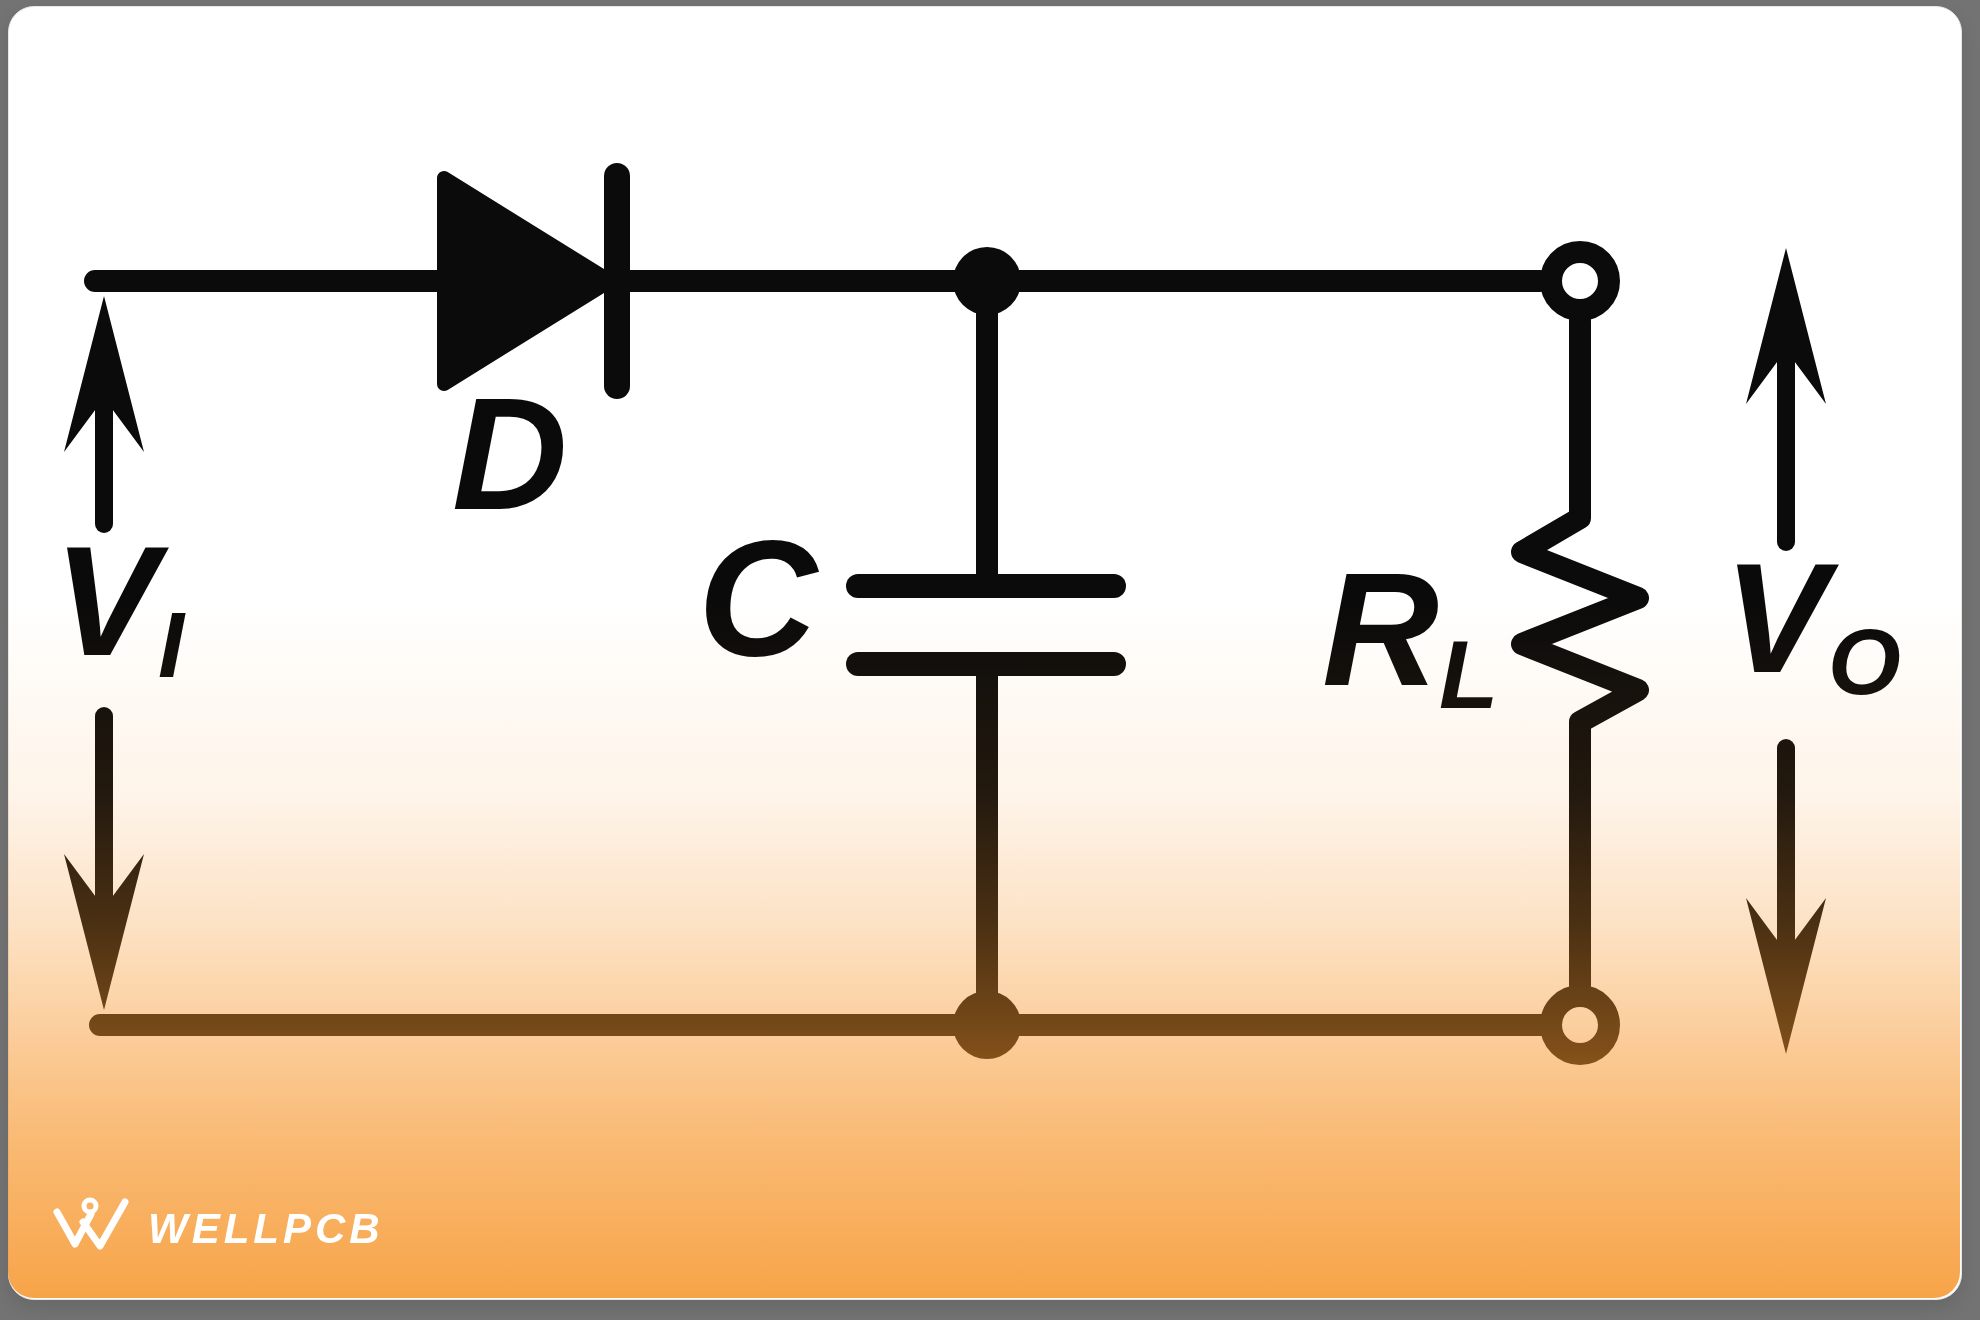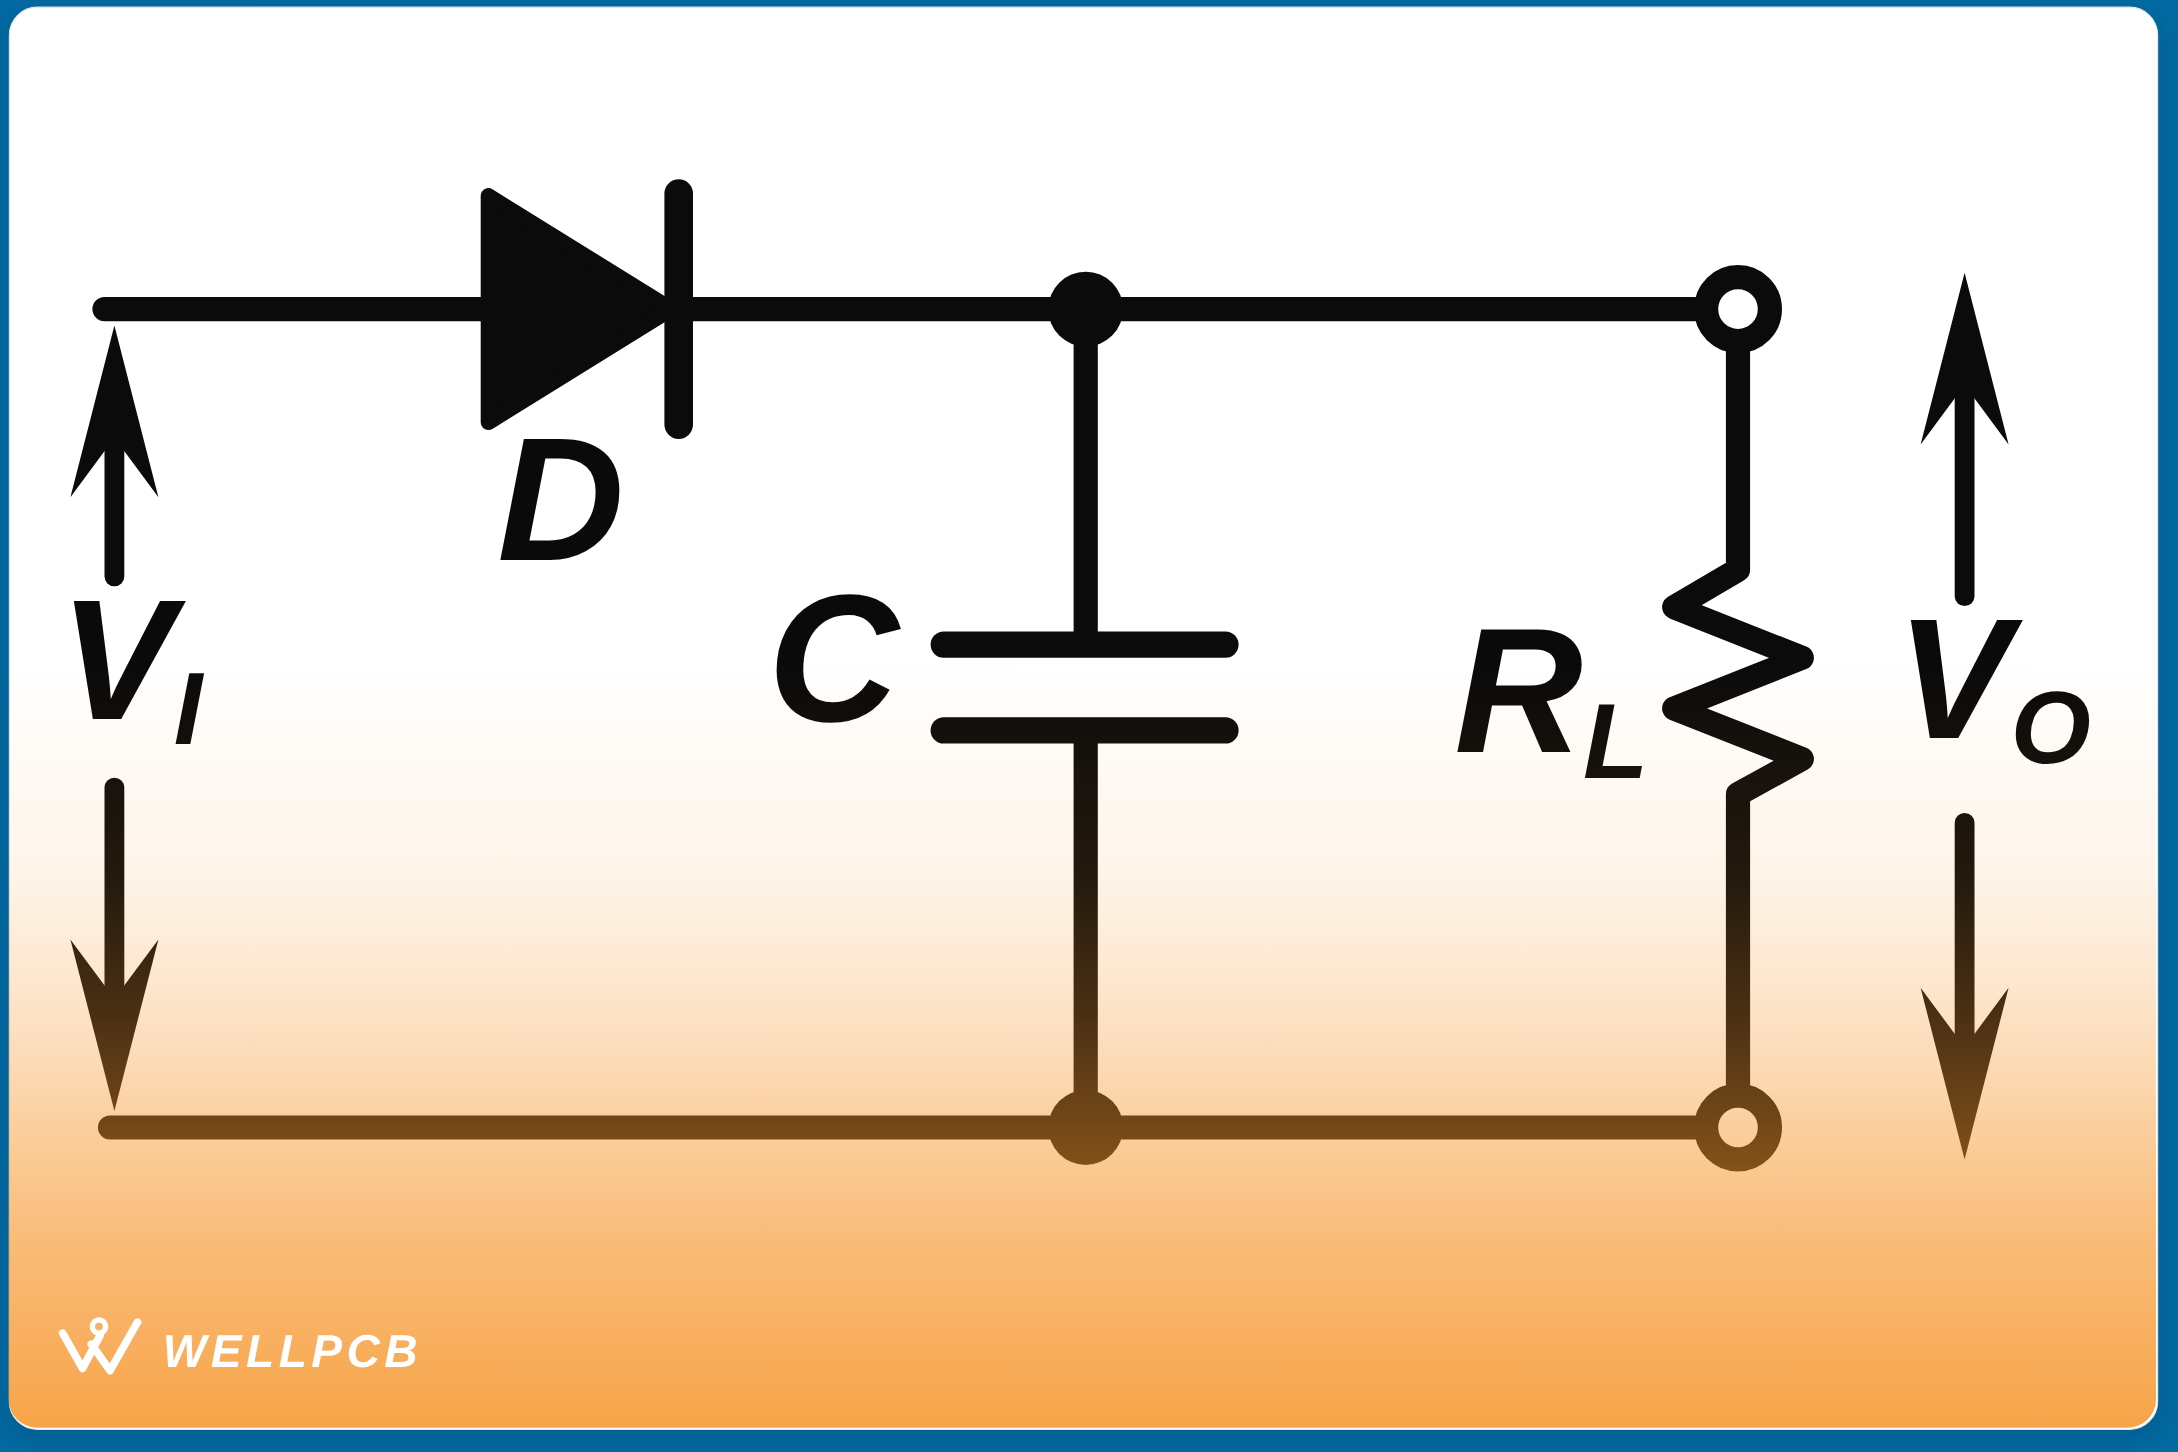--- a/index.html
+++ b/index.html
@@ -1,18 +1,18 @@
 <!DOCTYPE html>
 <html><head>
 <meta charset="utf-8">
 <style>
   html,body{margin:0;padding:0;background:#ffffff;}
   .stage{
     position:relative;width:1980px;height:1320px;overflow:hidden;
-    font-family:"Liberation Sans",sans-serif;background:#0369a1;text-decoration:underline;
+    font-family:"Liberation Sans",sans-serif;background:#737373;text-decoration:underline;
   }
   .card{
     position:absolute;left:8px;top:6px;width:1952px;height:1292px;
     background:#ffffff;border:1px solid #e7e7e7;border-radius:26px;
     box-shadow:0 8px 18px rgba(0,0,0,0.10);
   }
   .circuit-svg{position:absolute;left:0;top:0;width:1980px;height:1320px;}
   .lbl{
     position:absolute;color:#0a0a0a;font-style:italic;font-weight:bold;
     line-height:1;white-space:nowrap;

